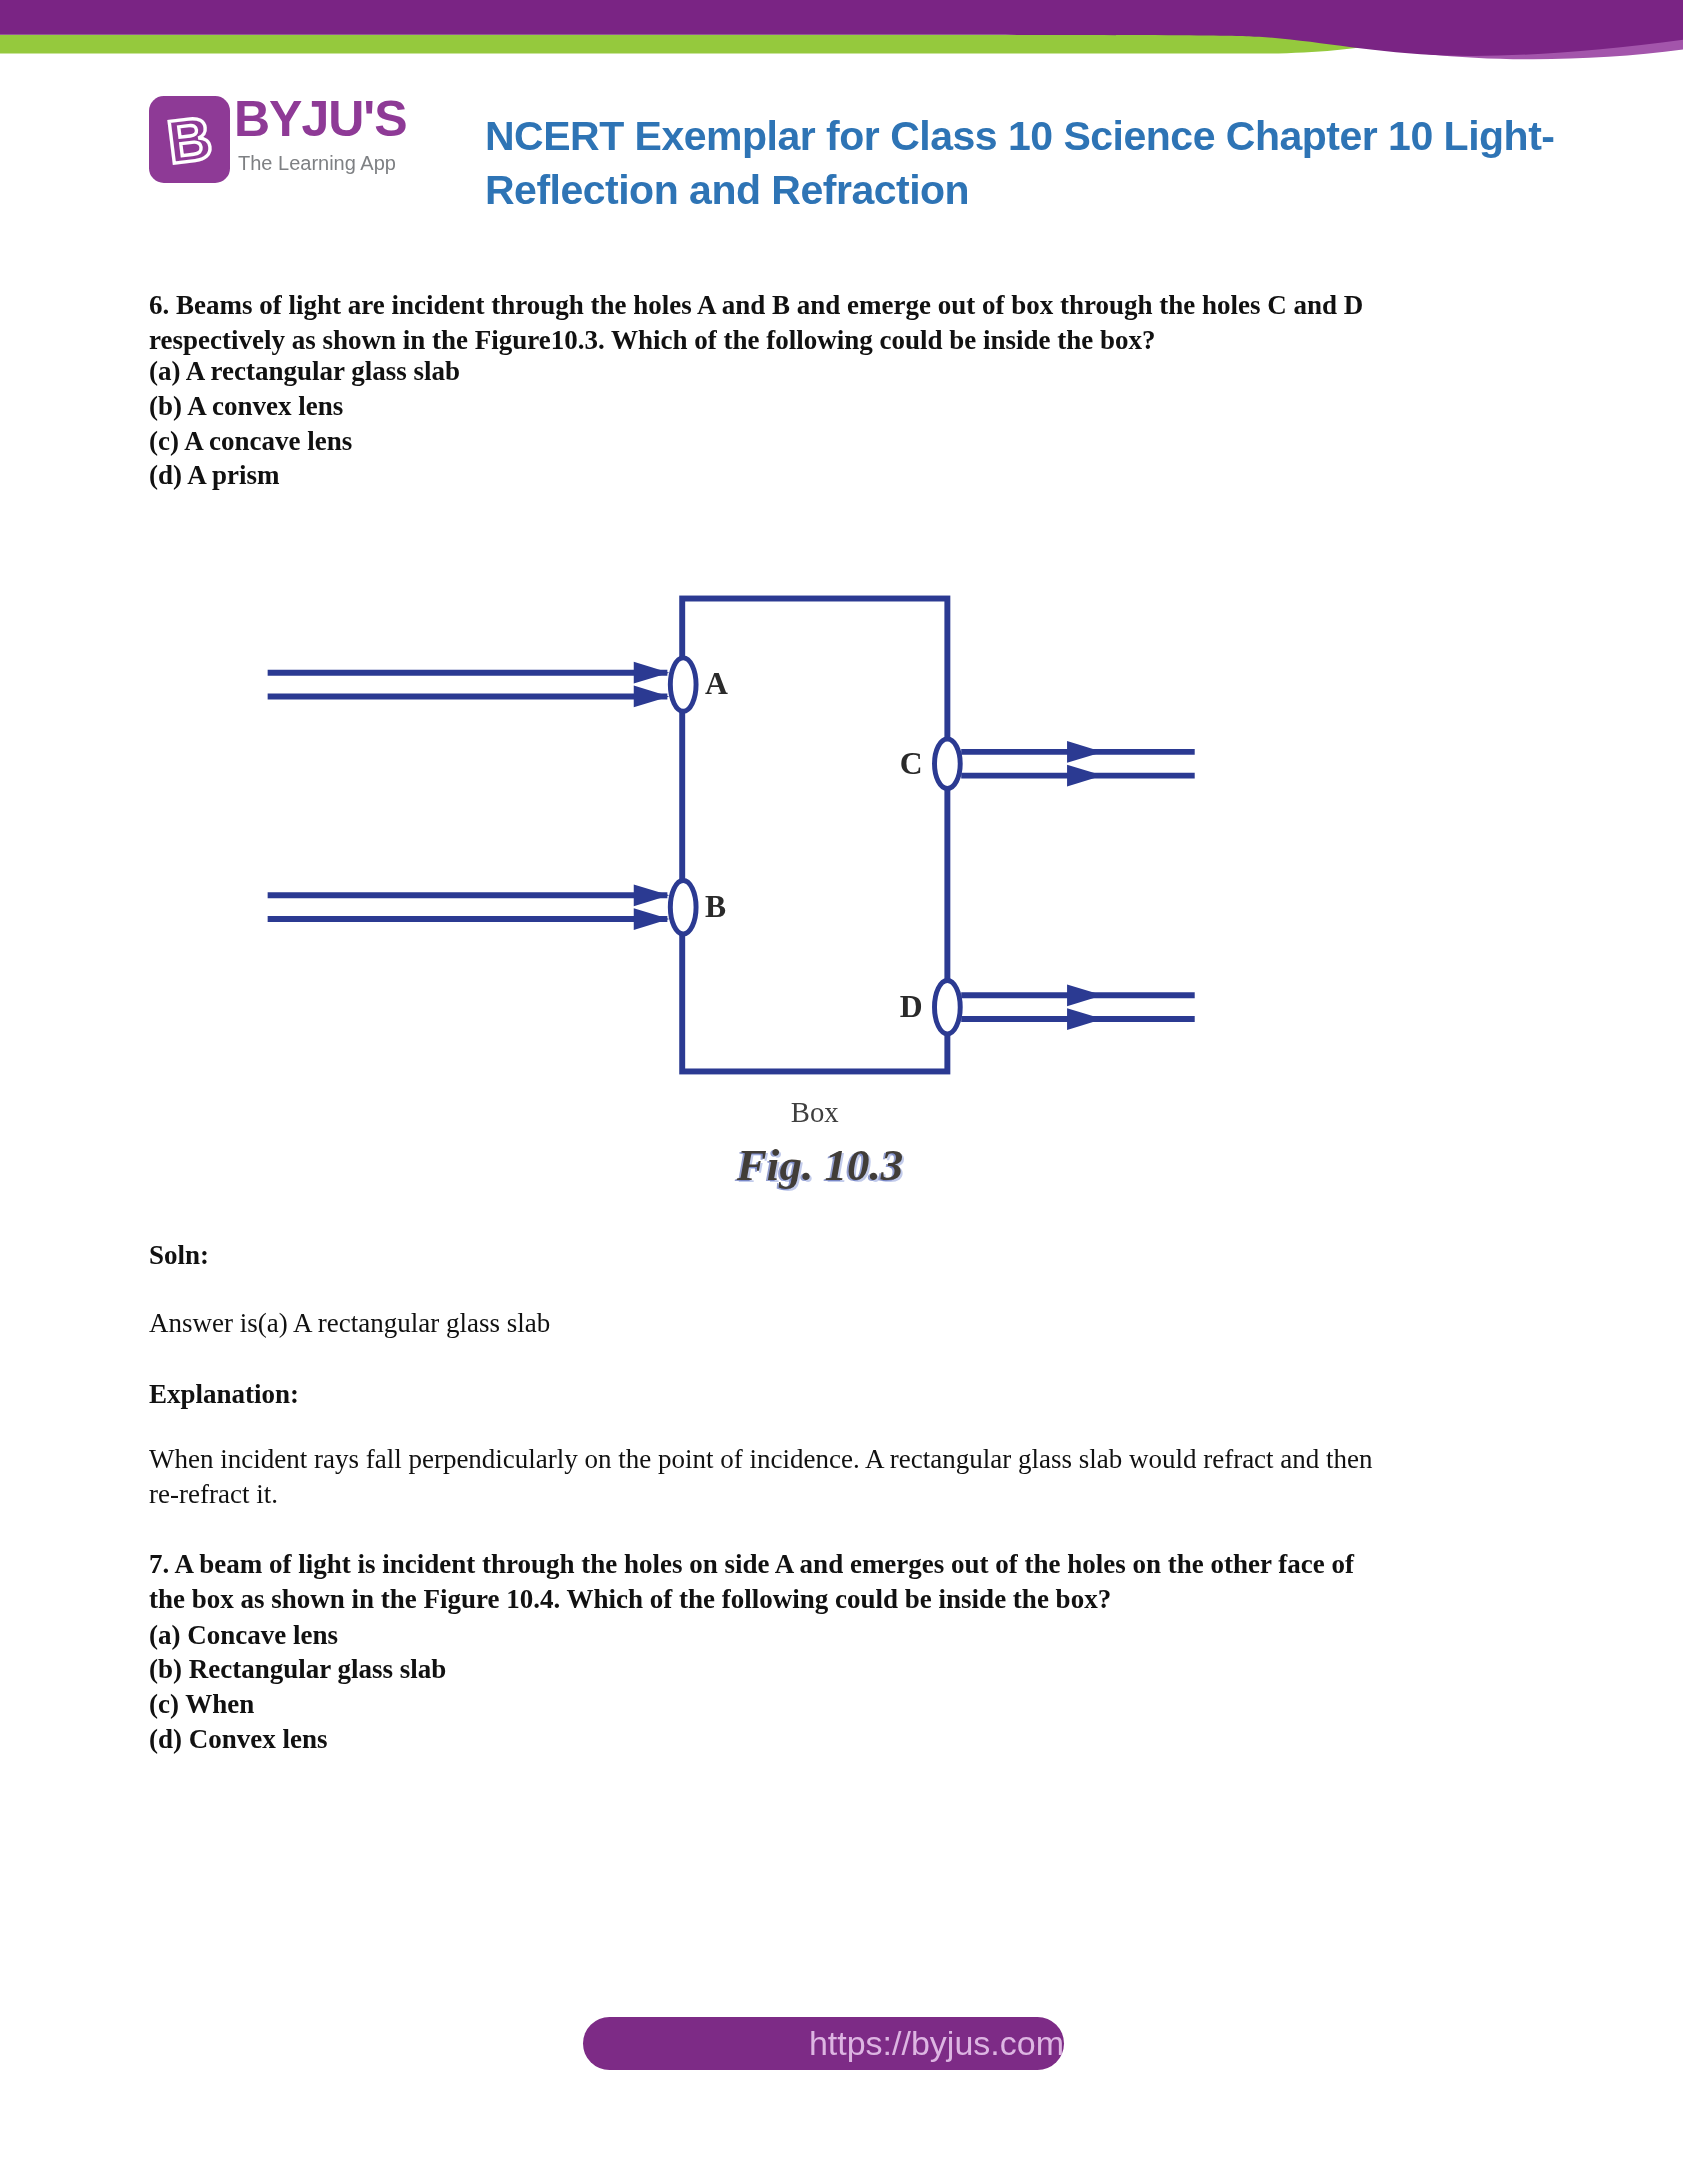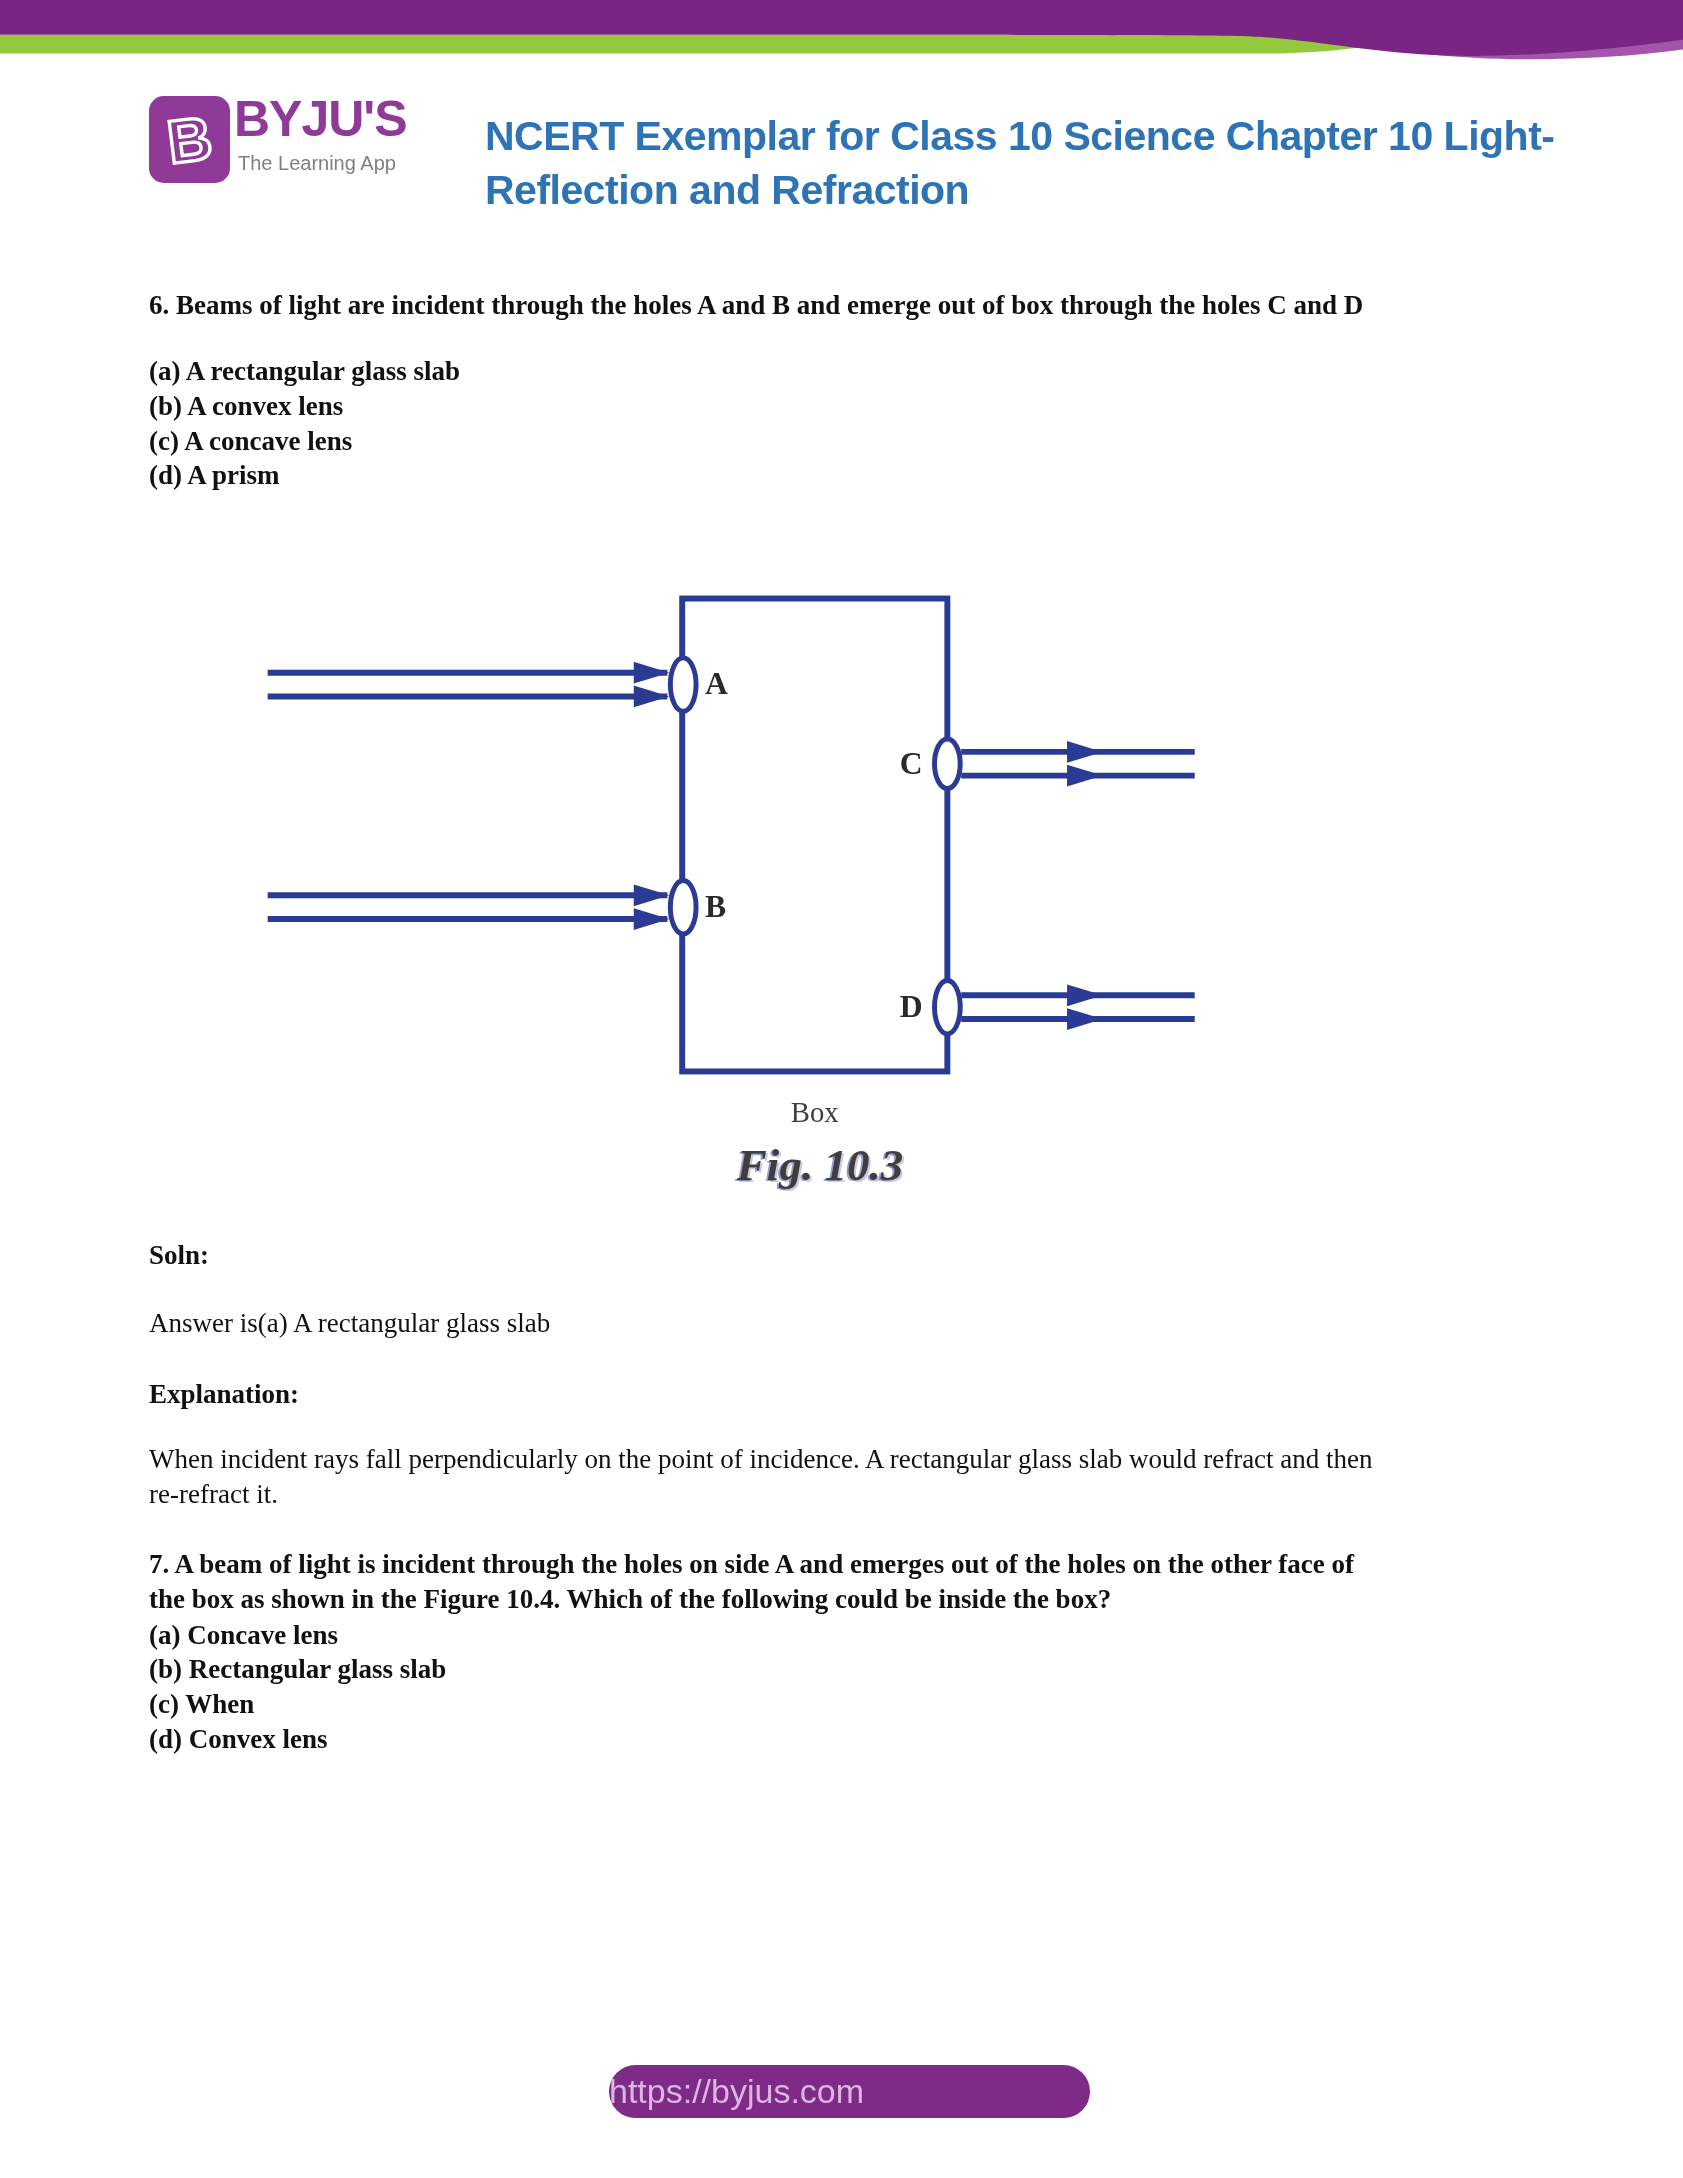--- a/index.html
+++ b/index.html
@@ -20,23 +20,23 @@
   .tline{position:absolute;left:149px;font-size:27px;line-height:35px;white-space:pre;}
   .bold{font-weight:bold;}
 
   
   .fig-svg{position:absolute;left:0;top:554px;width:1683px;height:653px;}
   .fig-caption{position:absolute;left:622px;top:1139px;width:396px;text-align:center;
       font-size:45px;font-weight:bold;font-style:italic;color:#413d38;
       text-shadow:-2px 1px 0 rgba(62,82,170,.55), 2px 2px 0 rgba(120,140,210,.45);}
 
   
-  .footer-pill{position:absolute;left:609px;top:2017px;width:481px;height:53px;border-radius:28px;
-      background:var(--footer-purple);text-align:left;line-height:53px;
-      font-family:"Liberation Sans",sans-serif;font-size:34px;color:#ddb5e2;text-decoration:none;display:block;margin-top:48px;}
+  .footer-pill{position:absolute;left:583px;top:2017px;width:481px;height:53px;border-radius:28px;
+      background:var(--footer-purple);text-align:right;line-height:53px;
+      font-family:"Liberation Sans",sans-serif;font-size:34px;color:#ddb5e2;text-decoration:none;display:block;}
 </style>
 </head>
 <body>
 
 <div class="page">
 
   <svg class="swoosh" viewBox="0 0 1700 130" preserveAspectRatio="none">
     <path fill="var(--header-green)" d="M0,35 H1240 C1300,35 1352,38 1398,43 C1370,50 1320,54 1268,54 H0 Z"></path>
     <path fill="var(--header-light-purple)" d="M1700,6 C1570,22 1450,36 1358,40 C1440,62 1580,66 1700,50 Z"></path>
     <path fill="var(--header-purple)" d="M0,0 H1700 V40 C1610,52 1525,58 1462,56 C1382,53 1332,41 1272,37 C1222,34.8 1150,35 0,35 Z"></path>
@@ -48,20 +48,21 @@
   </svg>
   <div class="brand-name">BYJU'S</div>
   <div class="brand-tagline">The Learning App</div>
 
   <div class="doc-title">
     <div>NCERT Exemplar for Class 10 Science Chapter 10 Light-</div>
     <div>Reflection and Refraction</div>
   </div>
 
   <div class="tline bold" style="top:288px">6. Beams of light are incident through the holes A and B and emerge out of box through the holes C and D</div>
+  <div class="tline bold" style="top:323px">respectively as shown in the Figure10.3. Which of the following could be inside the box?</div>
   <div class="tline bold" style="top:354px">(a) A rectangular glass slab</div>
   <div class="tline bold" style="top:389px">(b) A convex lens</div>
   <div class="tline bold" style="top:424px">(c) A concave lens</div>
   <div class="tline bold" style="top:458px">(d) A prism</div>
 
   <svg class="fig-svg" viewBox="0 560 1700 660">
     <g stroke="var(--diagram-blue)" fill="none" stroke-width="6">
 
       <rect x="689" y="605" width="268" height="478"></rect>
 

